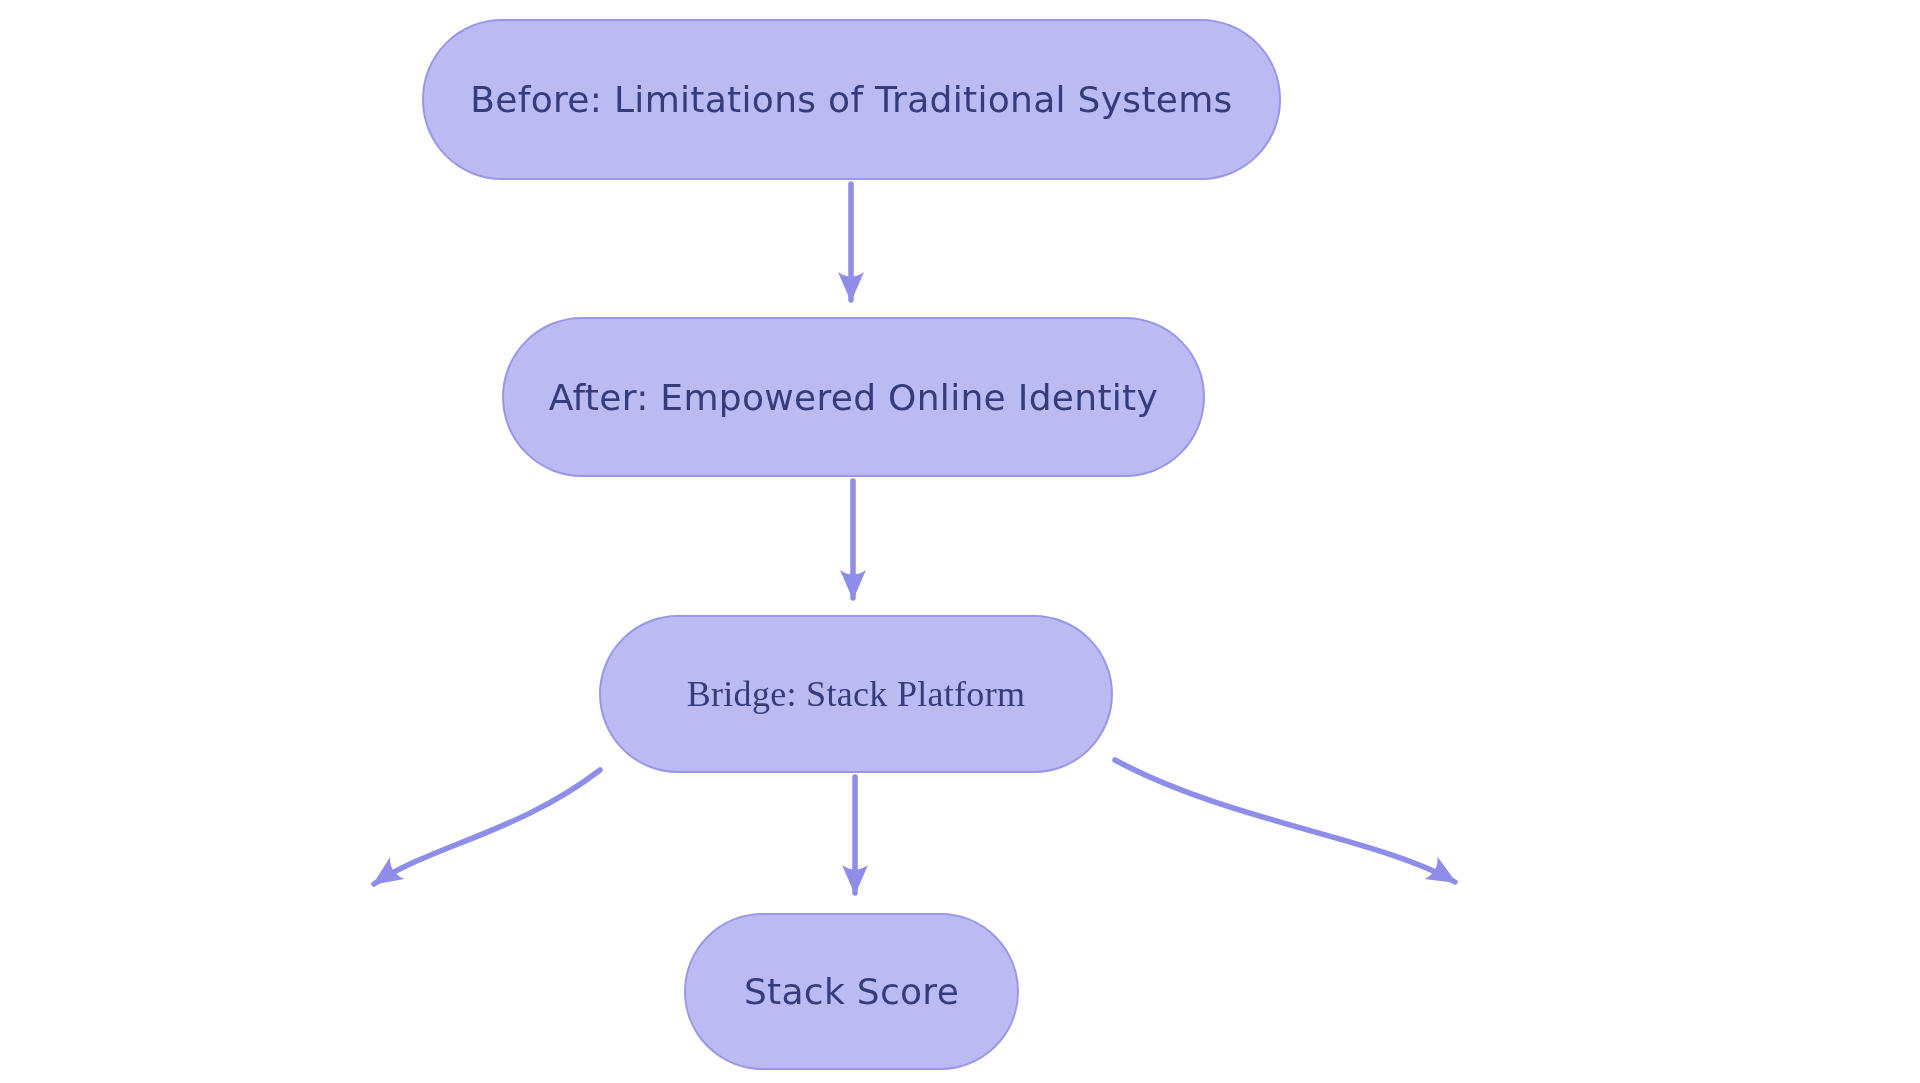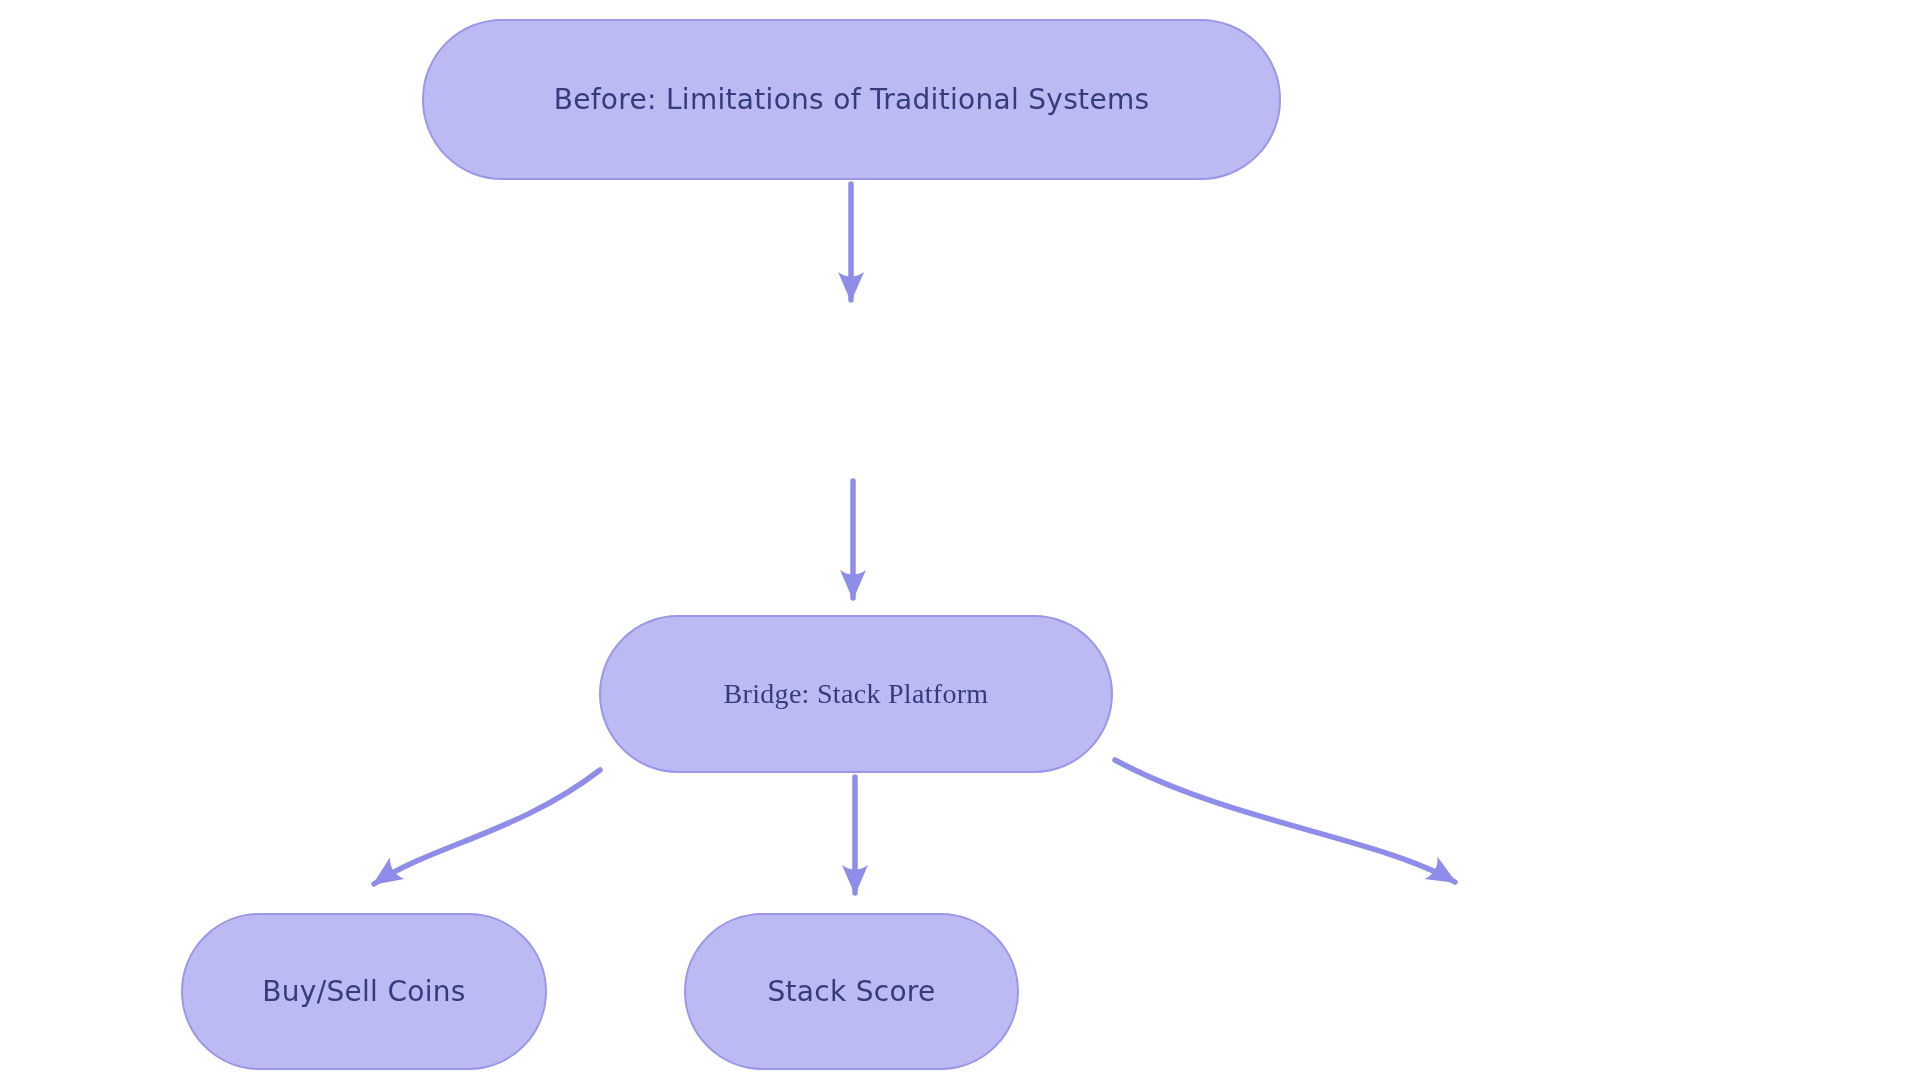--- a/index.html
+++ b/index.html
@@ -32,21 +32,21 @@
     stroke-linecap:round;
   }
   .arrowhead-fill{fill:var(--arrow);}
   .node{
     position:absolute;
     display:flex;align-items:center;justify-content:center;
     background:var(--node-fill);
     border:2px solid var(--node-border);
     border-radius:80px;
     color:var(--node-text);
-    font-size:28px;
+    font-size:36px;
     letter-spacing:0.3px;
     text-align:center;
     padding:0 30px;
     white-space:nowrap;
   }
   .node-before{left:422px;top:19px;width:859px;height:161px;}
   .node-after{left:502px;top:317px;width:703px;height:160px;}
   .node-bridge{left:599px;top:615px;width:514px;height:158px;font-family:Liberation Serif, serif;}
   .node-buy{left:181px;top:913px;width:366px;height:157px;}
   .node-score{left:684px;top:913px;width:335px;height:157px;}
@@ -67,27 +67,27 @@
     <path class="edge" d="M 853 481 L 853 598" marker-end="url(#arrowhead)"></path>
     <path class="edge" d="M 600 770 C 520 832, 430 846, 374 884" marker-end="url(#arrowhead)"></path>
     <path class="edge" d="M 855 777 L 855 893" marker-end="url(#arrowhead)"></path>
     <path class="edge" d="M 1115 760 C 1230 822, 1380 838, 1455 882" marker-end="url(#arrowhead)"></path>
   </svg>
 
   <div class="node node-before">
     <span>Before: Limitations of Traditional Systems</span>
   </div>
 
+  <div class="node node-after">
+    <span>After: Empowered Online Identity</span>
+  </div>
 
   <div class="node node-bridge">
     <span>Bridge: Stack Platform</span>
   </div>
 
-  <div class="node node-buy">
-    <span>Buy/Sell Coins</span>
-  </div>
 
   <div class="node node-score">
     <span>Stack Score</span>
   </div>
 
 
 </div>
 
 </body></html>

